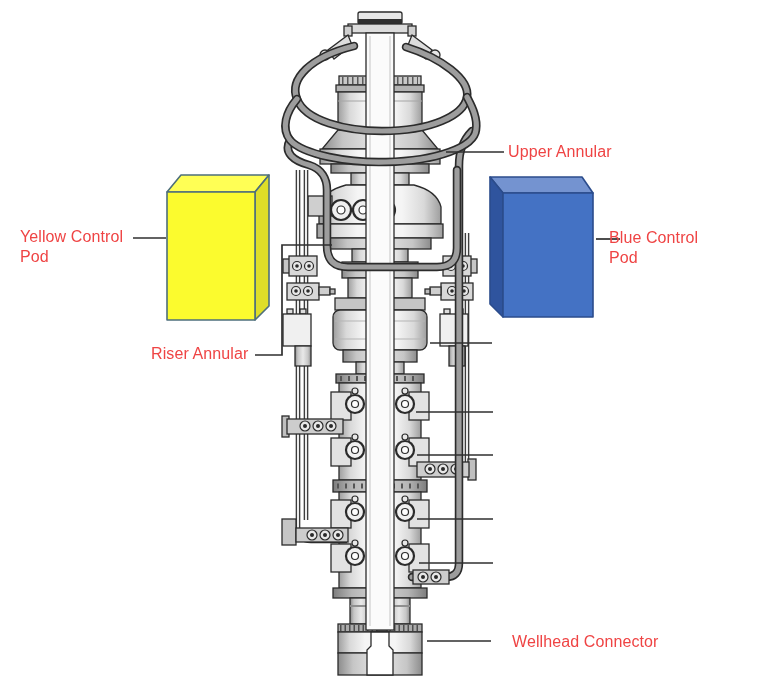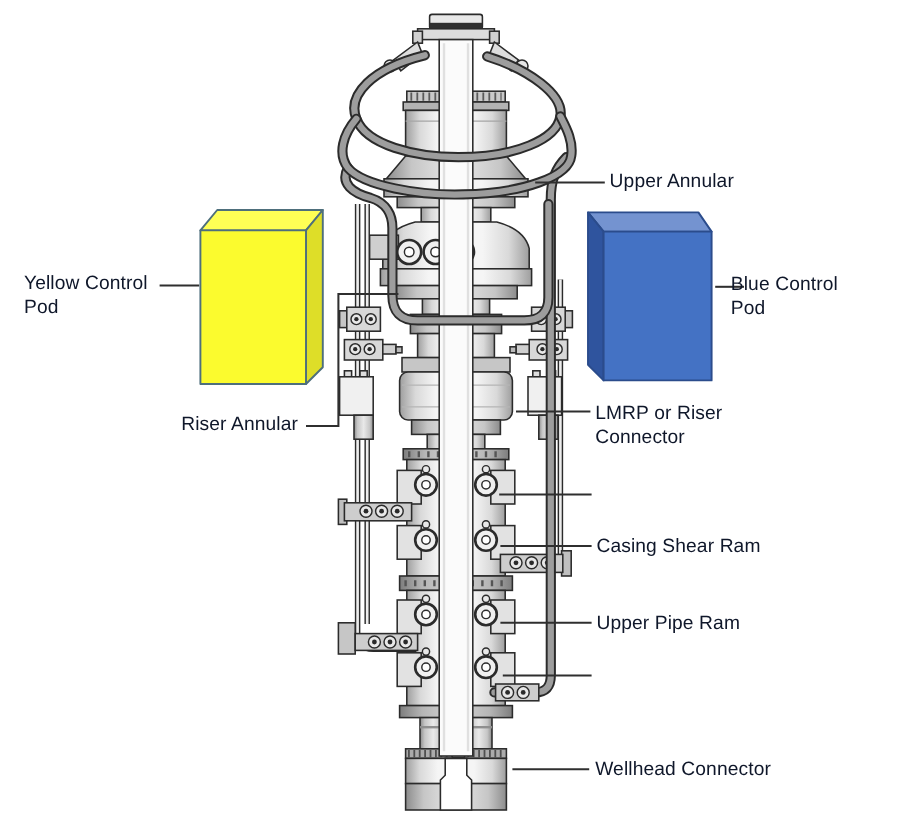--- a/index.html
+++ b/index.html
@@ -10,21 +10,21 @@
   .s{stroke:#2b2b2b;stroke-width:1.3;}
   .hoseO{fill:none;stroke:#2b2b2b;stroke-width:8.5;stroke-linecap:round;}
   .hoseI{fill:none;stroke:#9d9d9d;stroke-width:5.2;stroke-linecap:round;}
   .pipeO{fill:none;stroke:#2b2b2b;stroke-width:4.6;}
   .pipeI{fill:none;stroke:#ededed;stroke-width:2.2;}
   .leader{fill:none;stroke:#2f2f2f;stroke-width:1.7;}
   .bolt{fill:#e8e8e8;stroke:#2b2b2b;stroke-width:1.2;}
   .dot{fill:#2a2a2a;stroke:none;}
   .bon{fill:#f0f0f0;stroke:#2b2b2b;stroke-width:2.2;}
   .boni{fill:#ffffff;stroke:#2b2b2b;stroke-width:1.2;}
-  .lbl{position:absolute;font-size:16px;line-height:20px;color:#0f172a;
+  .lbl{position:absolute;font-size:16px;line-height:20px;color:#ef4444;
        white-space:pre-line;letter-spacing:.1px;}
   .ctr{text-align:left;}
 </style>
 </head>
 <body>
 
 <div class="stage">
 
 <svg width="768" height="696" viewBox="0 0 768 696">
   <defs>
@@ -281,23 +281,19 @@
   <div class="lbl ctr" style="left:20px;top:227px;width:122px;">Yellow Control
 Pod</div>
 
   <div class="lbl ctr" style="left:609px;top:228px;width:122px;">Blue Control
 Pod</div>
 
   <div class="lbl" style="left:508px;top:142px;">Upper Annular</div>
 
   <div class="lbl" style="left:151px;top:344px;">Riser Annular</div>
 
-  <div class="lbl ctr" style="left:496px;top:335px;width:120px;">LMRP or Riser
-Connector</div>
-
-
-  <div class="lbl" style="left:497px;top:446px;">Casing Shear Ram</div>
-
-  <div class="lbl" style="left:497px;top:510px;">Upper Pipe Ram</div>
-
-
-  <div class="lbl" style="left:496px;top:632px;text-align:center;">Wellhead Connector</div>
+
+
+
+
+
+  <div class="lbl" style="left:512px;top:632px;text-align:center;">Wellhead Connector</div>
 </div>
 
 </body></html>

